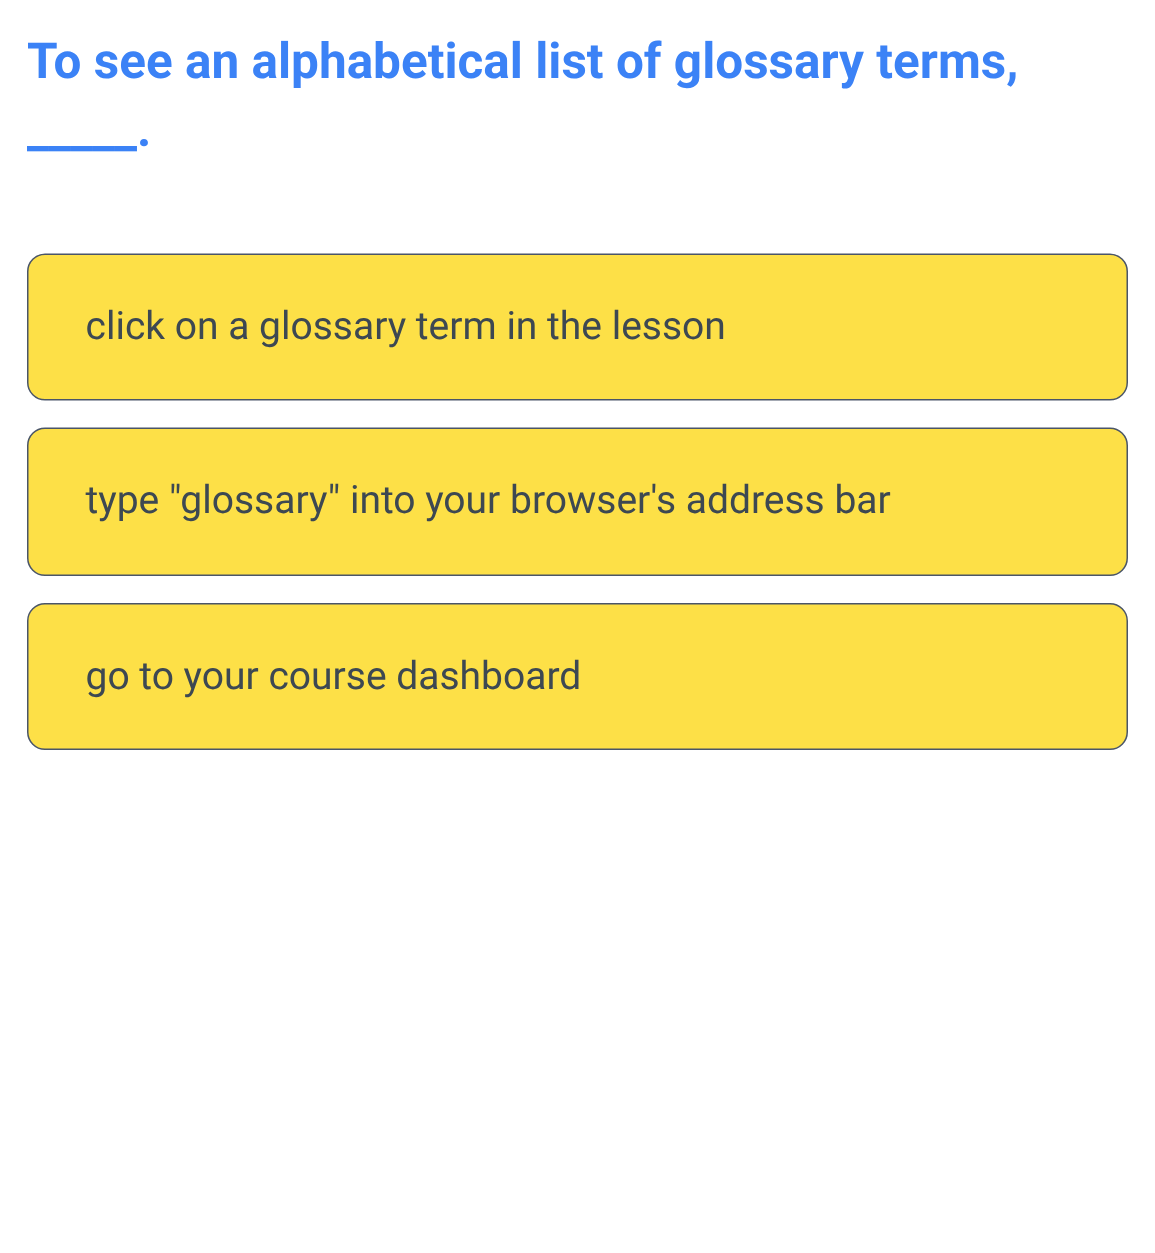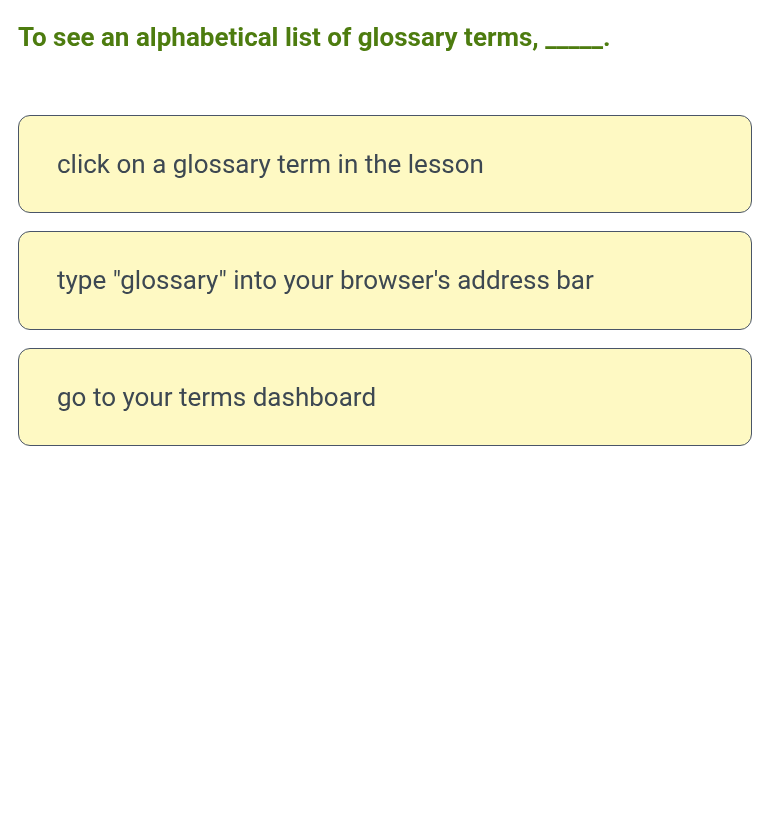--- a/index.html
+++ b/index.html
@@ -8,34 +8,34 @@
       box-sizing: border-box;
     }
     body {
       font-family: -apple-system, BlinkMacSystemFont, "Segoe UI", Roboto, Helvetica, Arial, sans-serif;
       background: #ffffff;
       width: 770px;
       height: 835px;
       padding: 20px 18px;
     }
     .question-title {
-      font-size: 26px;
+      font-size: 33px;
       font-weight: 700;
-      color: #4d7c0f;
+      color: #3b82f6;
       line-height: 1.35;
       margin-bottom: 60px;
     }
     .options-container {
       display: flex;
       flex-direction: column;
       gap: 18px;
     }
     .option-button {
       width: 100%;
-      background: #fef9c3;
+      background: #fde047;
       border: 1px solid #4a5568;
       border-radius: 12px;
       padding: 30px 38px;
       text-align: left;
       font-size: 26px;
       color: #3d4852;
       line-height: 1.4;
       cursor: pointer;
       font-family: inherit;
     }
@@ -49,17 +49,17 @@
 
   <button class="option-button">
     <span>click on a glossary term in the lesson</span>
   </button>
 
   <button class="option-button">
     <span>type "glossary" into your browser's address bar</span>
   </button>
 
   <button class="option-button">
-    <span>go to your terms dashboard</span>
+    <span>go to your course dashboard</span>
   </button>
 
 
 </div>
 
 </body></html>

